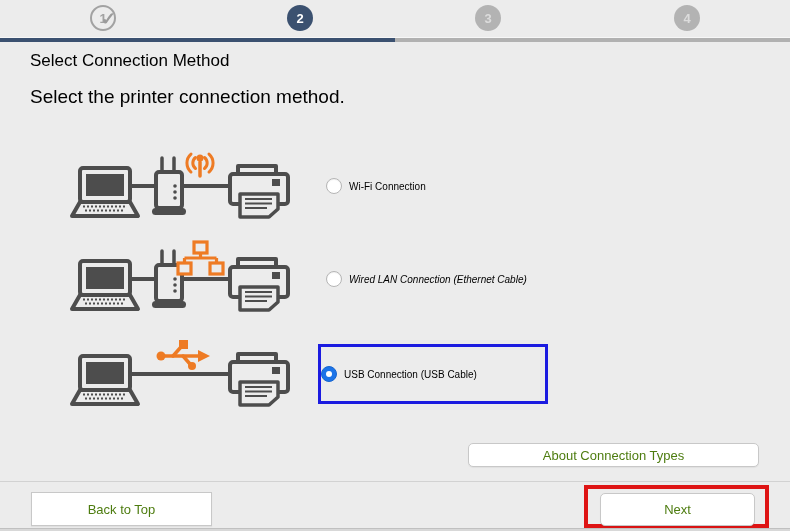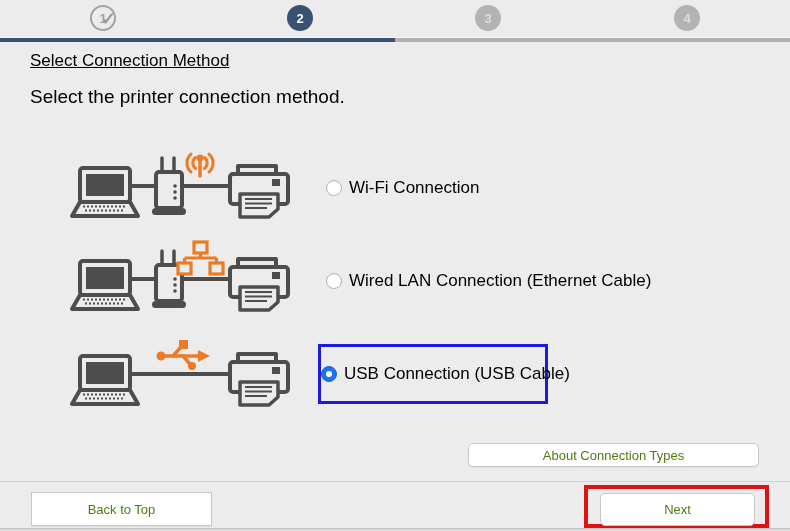--- a/index.html
+++ b/index.html
@@ -27,48 +27,48 @@
     font-size:18px; font-weight:bold; color:#9b9b9b; line-height:1;
   }
   .progress-track {
     position:absolute; top:37px; left:0; width:790px; height:5px;
     border-top:1px solid #f7f7f7; display:flex;
   }
   .progress-active { width:50%; height:100%; background:#3b5170; }
   .progress-rest   { width:50%; height:100%; background:#b1b1b1; }
 
   
-  .page-title   { position:absolute; left:30px; top:51px; font-size:17px; font-weight:400;text-decoration:underline; }
+  .page-title   { position:absolute; left:30px; top:51px; font-size:17px; font-weight:400; }
   .page-subtitle{ position:absolute; left:30px; top:86px; font-size:19px; }
 
   
   .diagram { position:absolute; left:70px; }
   .diagram-1 { top:146px; }
   .diagram-2 { top:239px; }
   .diagram-3 { top:330px; }
 
   
   .option-row { position:absolute; display:flex; align-items:center; gap:7px; }
   .option-1 { left:326px; top:178px; }
-  .option-2 { left:326px; top:271px; }
+  .option-2 { left:326px; top:271px;font-style:italic; }
   .radio {
     width:16px; height:16px; border-radius:50%;
     background:#ffffff; border:1px solid #b5b5b5;
     box-shadow: inset 0 1px 1px rgba(0,0,0,0.06);
     flex:0 0 auto;
   }
   .radio-selected {
     background:#1c74e8; border:1px solid #1765cf;
     position:relative; box-shadow:none;
   }
   .radio-selected::after {
     content:""; position:absolute; left:4px; top:4px;
     width:6px; height:6px; border-radius:50%; background:#ffffff;
   }
-  .option-label { font-size:17px; white-space:nowrap; }
+  .option-label { font-size:10px; white-space:nowrap; }
   .highlight-box-blue {
     position:absolute; left:318px; top:344px; width:230px; height:60px;
     border:3px solid #1b1be0; display:flex; align-items:center; 
   }
   .highlight-box-blue .option-row { position:static; }
 
   
   .btn {
     position:absolute; background:#ffffff; border:1px solid #c8c8c8;
     border-radius:5px; font-size:13px; color:#4d7c0f;

